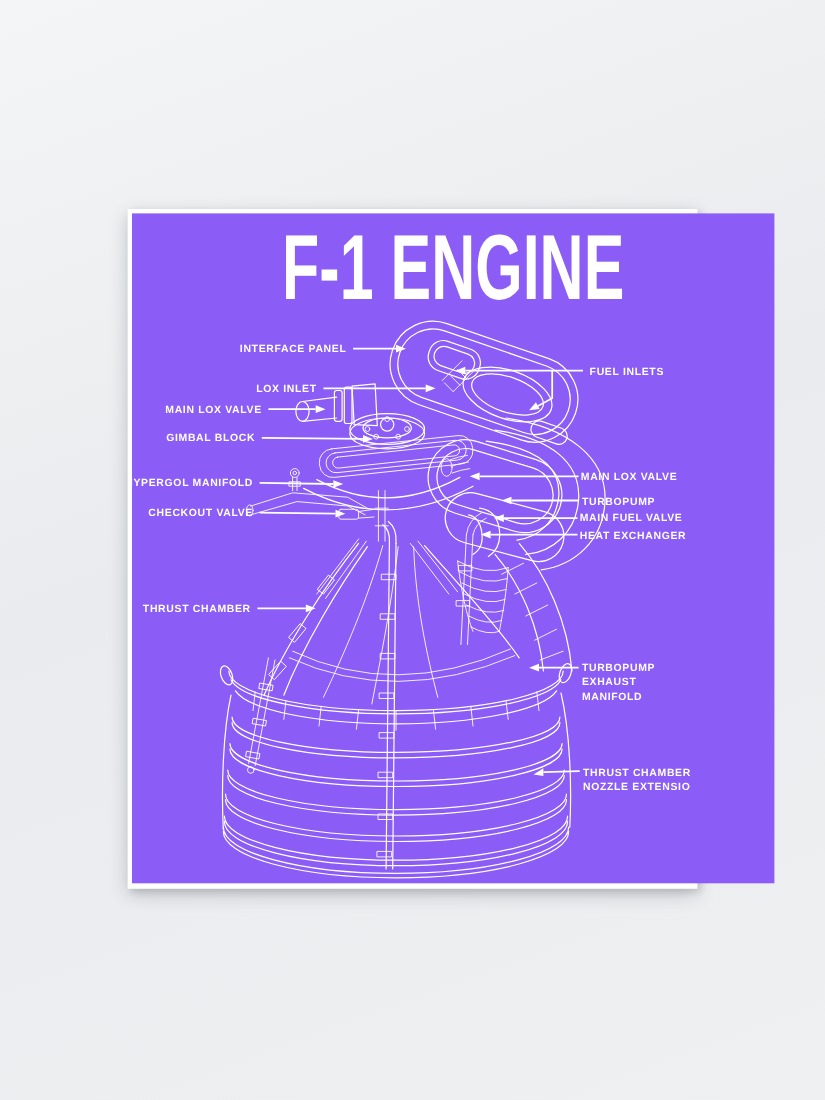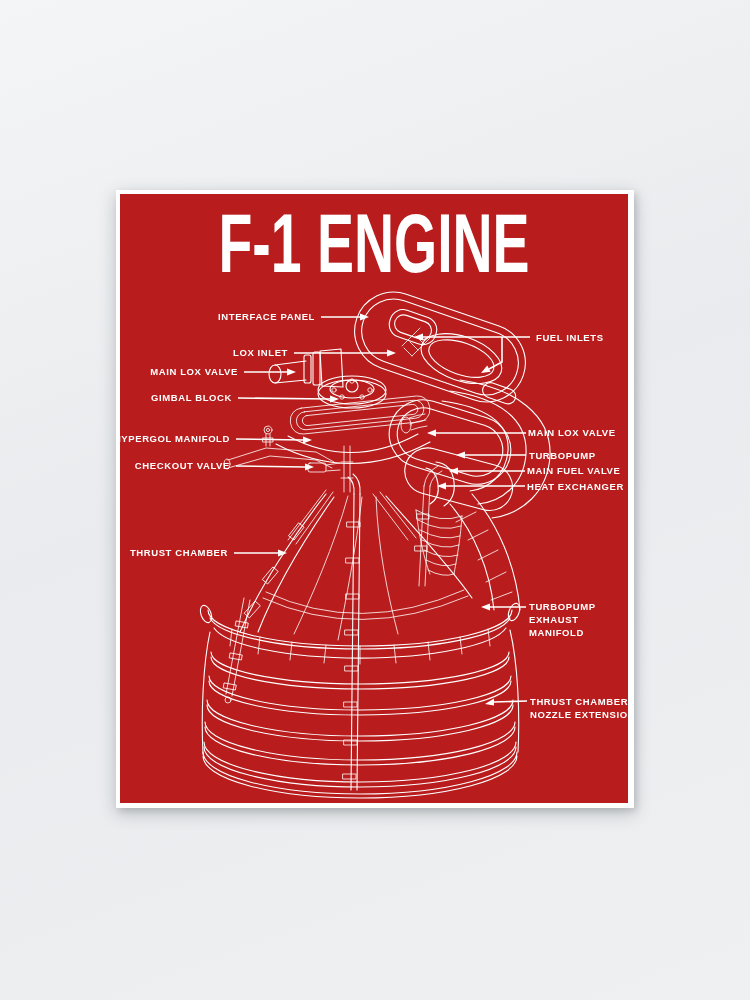--- a/index.html
+++ b/index.html
@@ -7,22 +7,22 @@
     width:750px;height:1000px;position:relative;overflow:hidden;
     background:linear-gradient(160deg,#f3f5f6 0%,#e9ebee 45%,#eef0f2 100%);
     font-family:"Liberation Sans",sans-serif;
   }
   .poster{
     position:absolute;left:116px;top:190px;width:518px;height:618px;
     background:#ffffff;
     box-shadow:0 5px 16px rgba(55,60,66,.28), 3px 3px 6px rgba(55,60,66,.14);
   }
   .print{
-    position:absolute;left:4px;top:4px;width:508px;height:609px;
-    background:#b91c1c;overflow:hidden;
+    position:absolute;left:4px;top:4px;width:584px;height:609px;
+    background:#8b5cf6;overflow:hidden;
   }
   .title{
     position:absolute;top:7px;left:0;right:0;
     text-align:center;line-height:84px;font-size:84px;font-weight:bold;
     color:#ffffff;transform:scaleX(0.66);transform-origin:50% 50%;
     white-space:nowrap;letter-spacing:0px;
   }
   svg{position:absolute;left:0;top:0;}
   .art{stroke:#ffffff;fill:none;stroke-width:1.1;stroke-linecap:round;stroke-linejoin:round;}
   .fine{stroke-width:0.8;}

